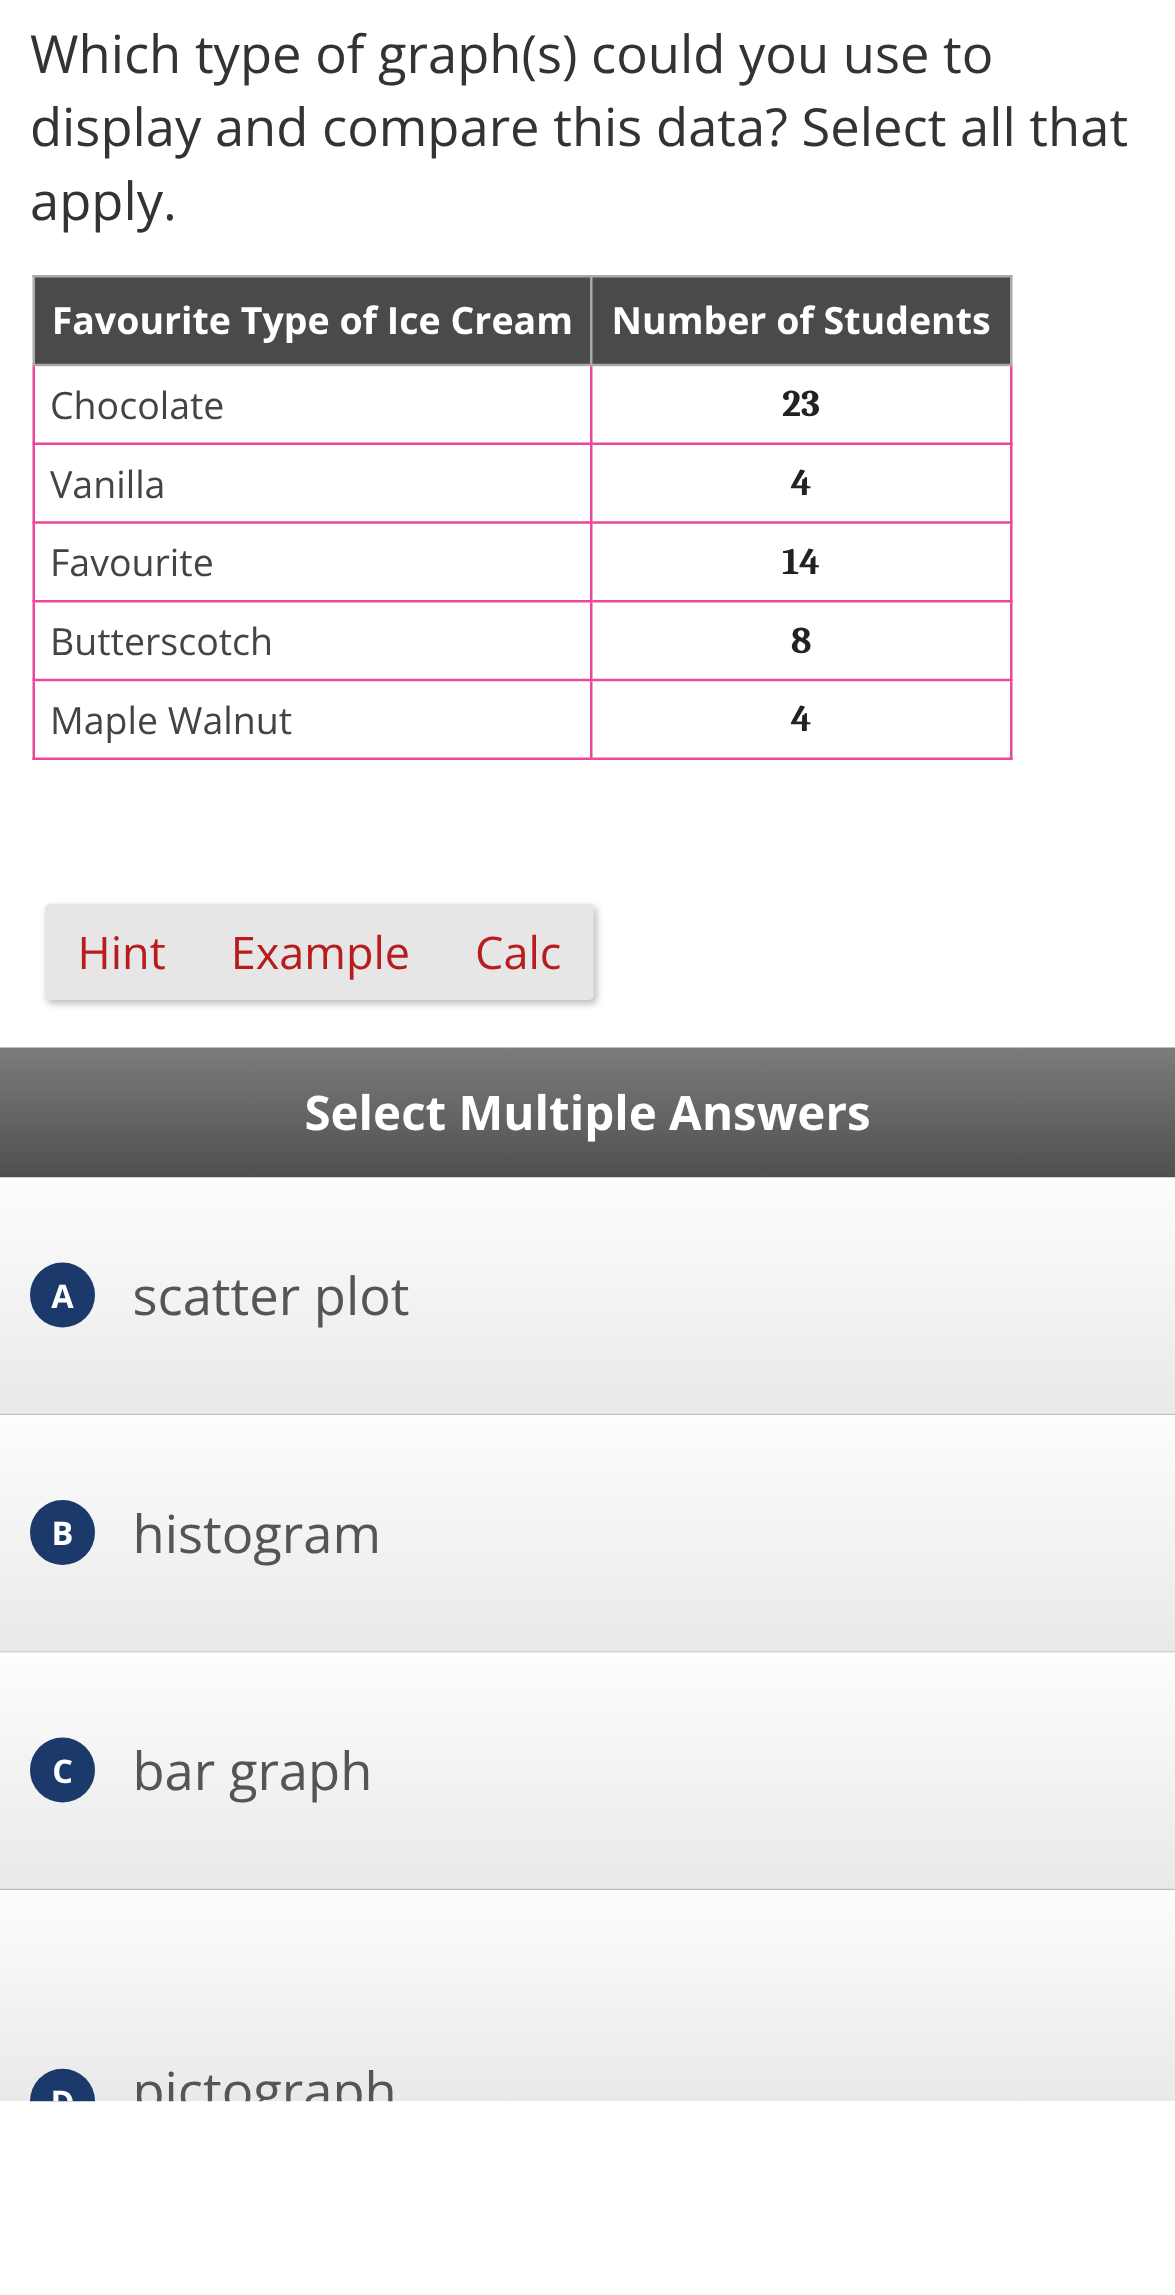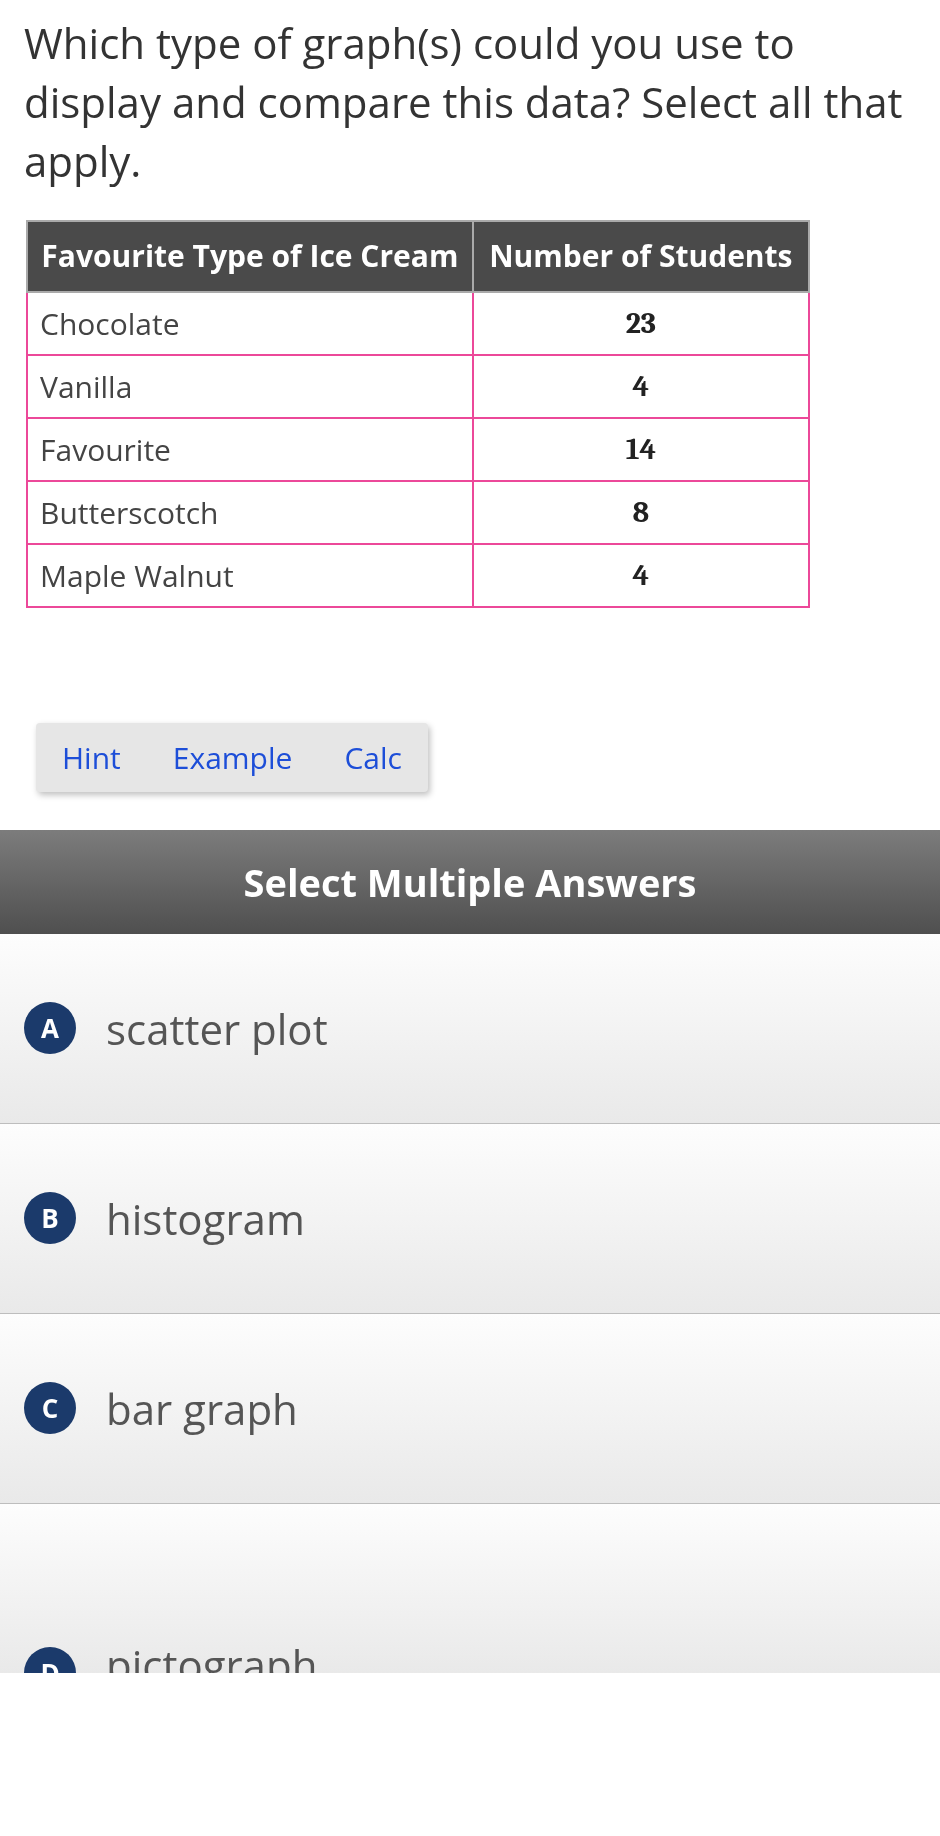--- a/index.html
+++ b/index.html
@@ -48,22 +48,22 @@
   .toolbar {
     display: inline-flex;
     margin: 115px 0 0 36px;
     background: #e6e6e6;
     border-radius: 4px;
     box-shadow: 2px 3px 6px rgba(0,0,0,0.25);
   }
   .toolbar button {
     background: transparent;
     border: none;
-    font-size: 30px;
-    color: #1d4ed8;
+    font-size: 36px;
+    color: #b91c1c;
     padding: 14px 26px;
     cursor: pointer;
     font-family: inherit;
   }
   .answers-header {
     margin-top: 38px;
     background: linear-gradient(#7c7c7c, #4f4f4f);
     color: #fff;
     font-size: 38px;
     font-weight: 700;

